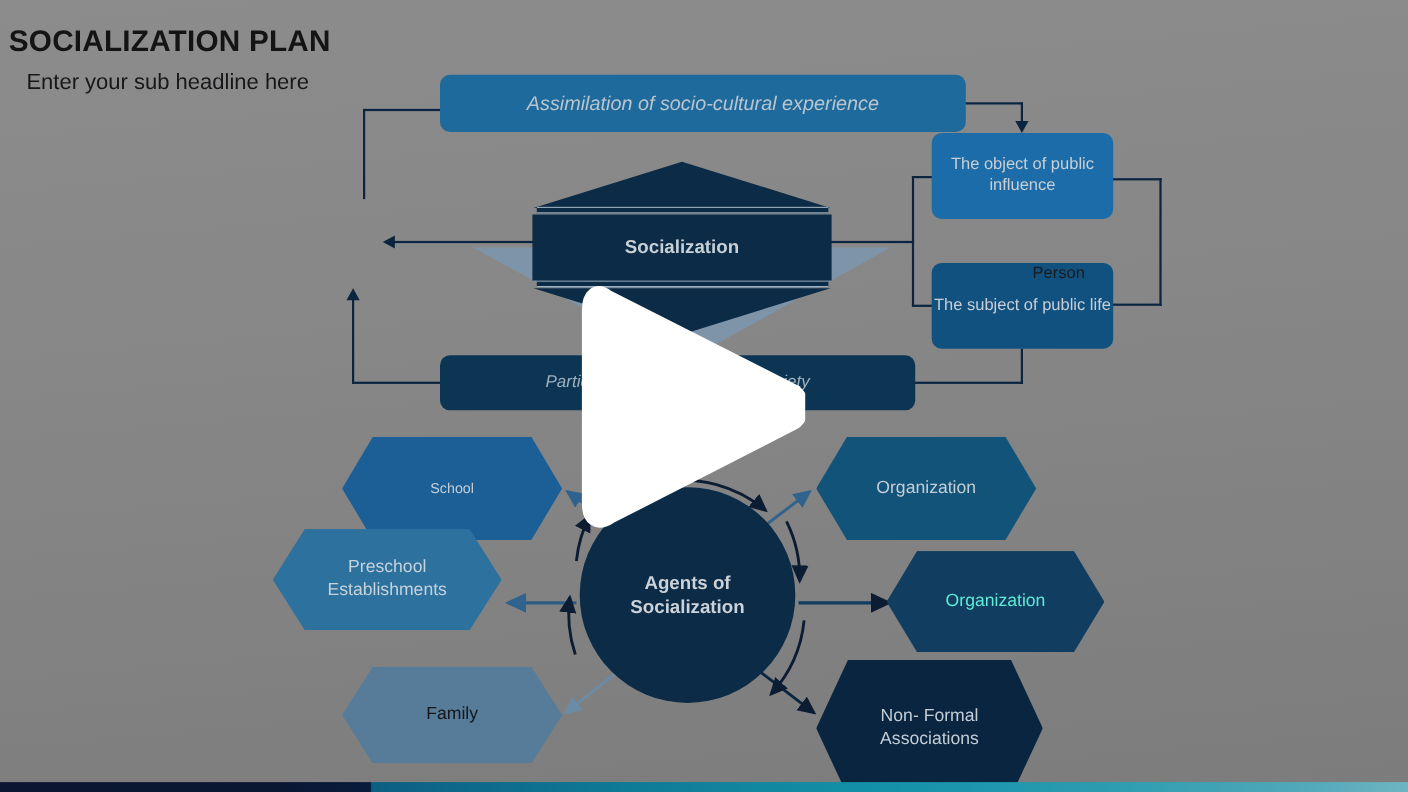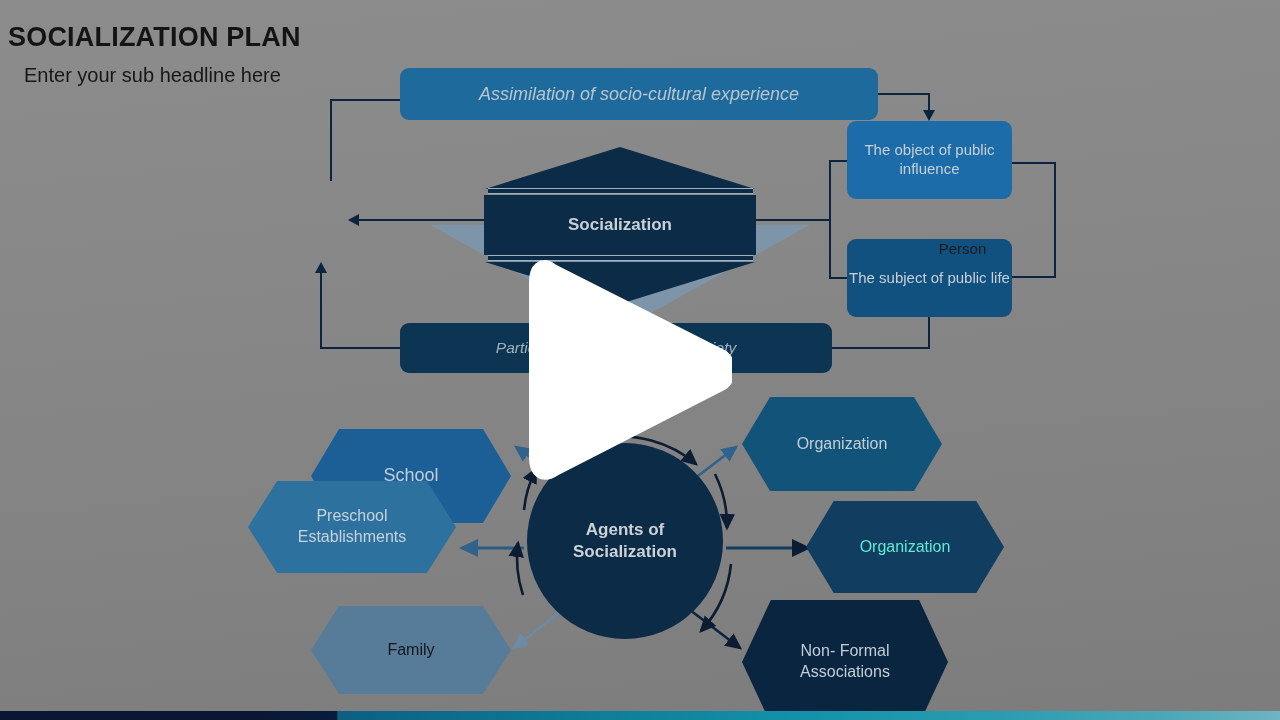--- a/index.html
+++ b/index.html
@@ -138,21 +138,21 @@
   
   .hex {
     position: absolute;
     display: flex; align-items: center; justify-content: center;
     text-align: center;
     clip-path: polygon(14% 0%, 86% 0%, 100% 50%, 86% 100%, 14% 100%, 0% 50%);
     line-height: 1.3;
     box-sizing: border-box;
     padding: 0 14px;
   }
-  #hex-school      { left: 311px; top: 397px; width: 200px; height: 94px; background: #1b5f96; color: #c3cdd5; font-size: 18px; margin-top: 32px; }
+  #hex-school      { left: 311px; top: 397px; width: 200px; height: 94px; background: #1b5f96; color: #c3cdd5; font-size: 13px; }
   #hex-preschool   { left: 248px; top: 481px; width: 208px; height: 92px; background: #2d719f; color: #c7d2da; font-size: 16px; }
   #hex-family      { left: 311px; top: 606px; width: 200px; height: 88px; background: #567c99; color: #15171a; font-size: 16px; }
   #hex-univ        { left: 742px; top: 397px; width: 200px; height: 94px; background: #125379; color: #c3cdd5; font-size: 16px; }
   #hex-org         { left: 806px; top: 501px; width: 198px; height: 92px; background: #103d60; color: #5eead4; font-size: 16px; }
   #hex-nonformal   { left: 742px; top: 600px; width: 206px; height: 124px; background: #0a2540; color: #c3cdd5; font-size: 16px; }
 
   #center-circle {
     position: absolute; left: 527px; top: 443px; width: 196px; height: 196px;
     border-radius: 50%;
     background: #0c2b46;

